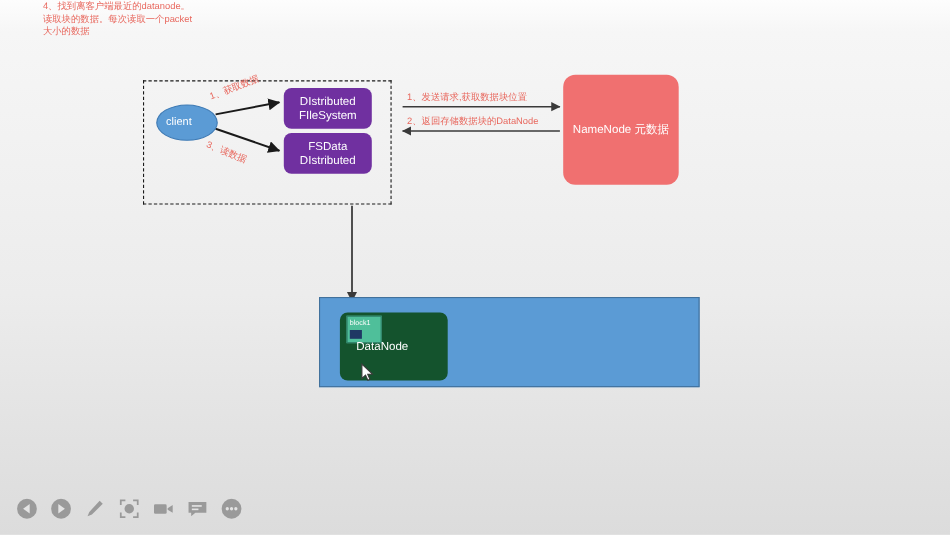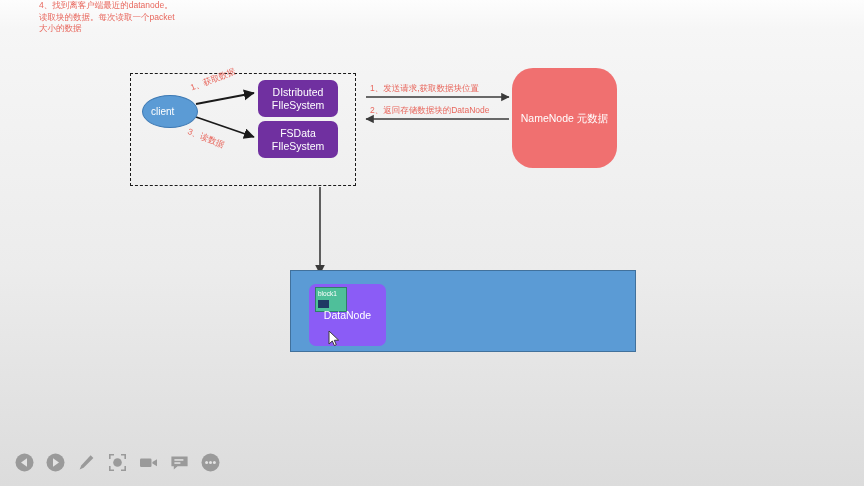--- a/index.html
+++ b/index.html
@@ -84,21 +84,21 @@
   #dfs-box { left: 258px; top: 80px; width: 80px; height: 37px; }
   #fsdis-box { left: 258px; top: 121px; width: 80px; height: 37px; }
   
   #namenode-box {
     position: absolute;
     left: 512px;
     top: 68px;
     width: 105px;
     height: 100px;
     background: #f07070;
-    border-radius: 21px;
+    border-radius: 11px;
     color: #ffffff;
     font-size: 10.5px;
     line-height: 14px;
     text-align: center;
     display: flex;
     align-items: center;
     justify-content: center;
   }
   
   #rack-box {
@@ -108,23 +108,23 @@
     width: 346px;
     height: 82px;
     background: #5b9bd5;
     border: 1px solid #41719c;
     box-sizing: border-box;
   }
   #datanode-box {
     position: absolute;
     left: 18px;
     top: 13px;
-    width: 77px;
+    width: 98px;
     height: 62px;
-    background: #8b5cf6;
+    background: #14532d;
     border-radius: 7px;
     box-sizing: border-box;
   }
   #datanode-label {
     position: absolute;
     left: 0;
     top: 25px;
     width: 77px;
     text-align: center;
     color: #ffffff;
@@ -252,21 +252,21 @@
 
     <div class="client-ellipse">
       <span>client</span>
     </div>
 
     <div class="purple-box" id="dfs-box">
       <span>DIstributed FIleSystem</span>
     </div>
 
     <div class="purple-box" id="fsdis-box">
-      <span>FSData FIleSystem</span>
+      <span>FSData DIstributed</span>
     </div>
 
     <div id="namenode-box">
       <span>NameNode 元数据</span>
     </div>
 
     <div id="rack-box">
       <div id="datanode-box">
         <div id="block-box">
           <span>block1</span>

